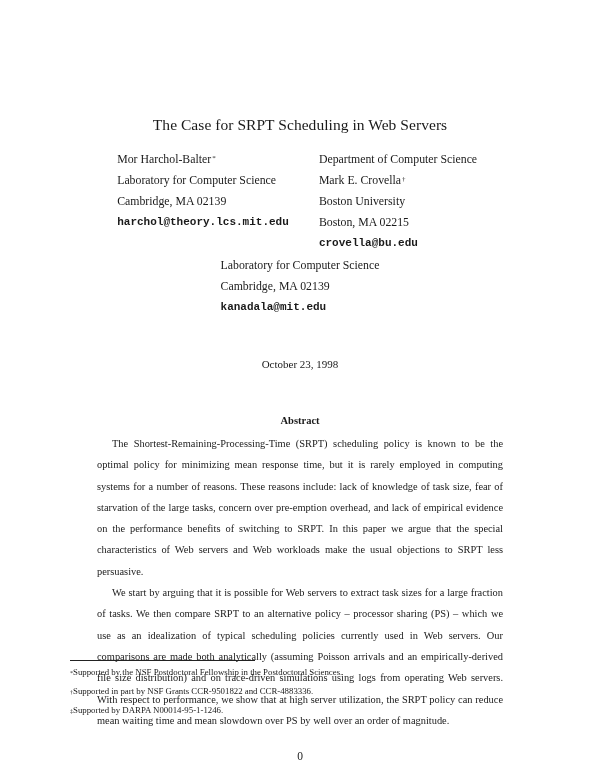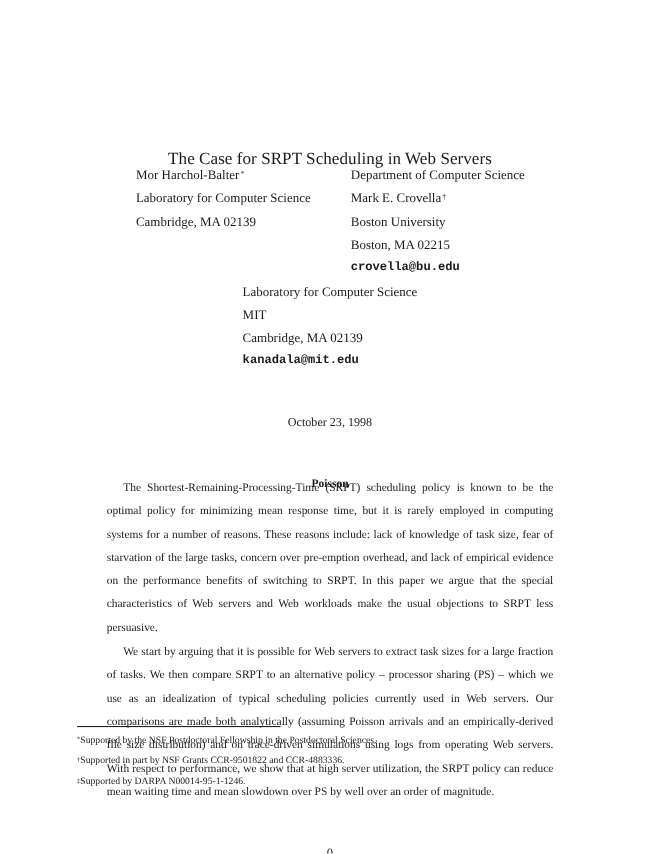--- a/index.html
+++ b/index.html
@@ -2,21 +2,21 @@
 <html><head>
   <meta charset="utf-8">
   <style>
     html, body { margin: 0; padding: 0; background: #ffffff; }
     body {
       width: 600px; height: 776px; position: relative; overflow: hidden;
       font-family: "Liberation Serif", "DejaVu Serif", serif;
       color: #1a1a1a;
     }
     .abs { position: absolute; white-space: nowrap; }
-    .center { text-align: center; transform: translateX(-50%); margin-top: 20px; }
+    .center { text-align: center; transform: translateX(-50%); }
     .title { font-size: 15.5px; top: 116px; left: 300px; letter-spacing: 0.05px; }
     .author-block { position: absolute; text-align: left; font-size: 11.8px; line-height: 21px; }
     .author-block .line { display: block; white-space: nowrap; }
     .mono { font-family: "Liberation Mono", "DejaVu Sans Mono", monospace; font-size: 11px; font-weight: bold; }
     .sup { font-size: 7px; vertical-align: top; position: relative; top: -1px; margin-left: 1px; }
     #author1 { top: 149px; left: 203px; transform: translateX(-50%); }
     #author2 { top: 149px; left: 398px; transform: translateX(-50%); }
     #author3 { top: 255px; left: 300px; transform: translateX(-50%); }
     .date { top: 358px; left: 300px; font-size: 11px; }
     .abstract-heading { top: 415px; left: 300px; font-size: 10.5px; font-weight: bold; }
@@ -33,40 +33,40 @@
   </style>
 </head>
 <body>
 
 <div class="abs center title">The Case for SRPT Scheduling in Web Servers</div>
 
 <div class="author-block" id="author1">
   <span class="line"><span>Mor Harchol-Balter</span><span class="sup">*</span></span>
   <span class="line">Laboratory for Computer Science</span>
   <span class="line">Cambridge, MA 02139</span>
+  <span class="line mono">harchol@theory.lcs.mit.edu</span>
 </div>
 
 <div class="author-block" id="author2">
   <span class="line">Department of Computer Science</span>
   <span class="line"><span>Mark E. Crovella</span><span class="sup">†</span></span>
   <span class="line">Boston University</span>
   <span class="line">Boston, MA 02215</span>
   <span class="line mono">crovella@bu.edu</span>
 </div>
 
 <div class="author-block" id="author3">
   <span class="line">Laboratory for Computer Science</span>
-  <span class="line">MIT</span>
   <span class="line">Cambridge, MA 02139</span>
   <span class="line mono">kanadala@mit.edu</span>
 </div>
 
 <div class="abs center date">October 23, 1998</div>
 
-<div class="abs center abstract-heading">Poisson</div>
+<div class="abs center abstract-heading">Abstract</div>
 
 <div class="abstract">
   <p>The Shortest-Remaining-Processing-Time (SRPT) scheduling policy is known to be the optimal policy for minimizing mean response time, but it is rarely employed in computing systems for a number of reasons. These reasons include: lack of knowledge of task size, fear of starvation of the large tasks, concern over pre-emption overhead, and lack of empirical evidence on the performance benefits of switching to SRPT. In this paper we argue that the special characteristics of Web servers and Web workloads make the usual objections to SRPT less persuasive.</p>
   <p>We start by arguing that it is possible for Web servers to extract task sizes for a large fraction of tasks. We then compare SRPT to an alternative policy – processor sharing (PS) – which we use as an idealization of typical scheduling policies currently used in Web servers. Our comparisons are made both analytically (assuming Poisson arrivals and an empirically-derived file size distribution) and on trace-driven simulations using logs from operating Web servers. With respect to performance, we show that at high server utilization, the SRPT policy can reduce mean waiting time and mean slowdown over PS by well over an order of magnitude.</p>
 </div>
 
 <div class="footrule"></div>
 
 <div class="footnotes">
   <span class="footnote"><span class="mark">*</span><span>Supported by the NSF Postdoctoral Fellowship in the Postdoctoral Sciences.</span></span>

